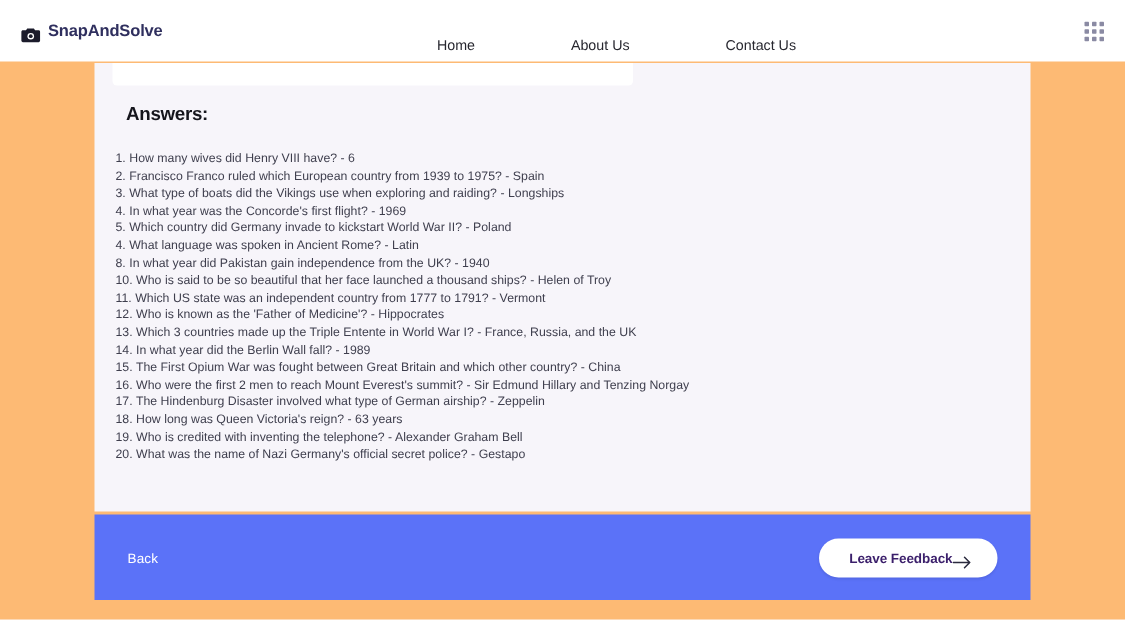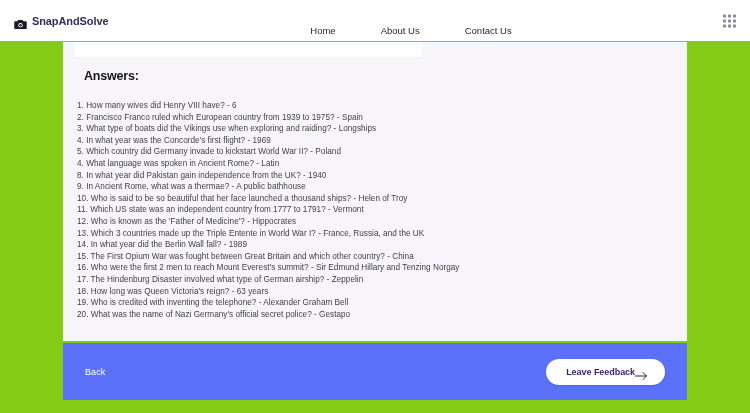--- a/index.html
+++ b/index.html
@@ -51,21 +51,21 @@
     bottom: 0;
     display: flex;
     align-items: center;
     justify-content: center;
     gap: 52px;
     pointer-events: none;
   }
   .nav-inner {
     display: flex;
     align-items: center;
-    gap: 45px;
+    gap: 64px;
     margin-left: 72px;
     pointer-events: auto;
     margin-top: 20px;
   }
   .nav-item {
     font-size: 9.5px;
     color: #27272f;
     white-space: nowrap;
     cursor: pointer;
   }
@@ -88,21 +88,21 @@
     border-radius: 0.5px;
   }
 
   
   .page {
     position: absolute;
     top: 41px;
     left: 0;
     right: 0;
     bottom: 0;
-    background: #84cc16;
+    background: #fdba74;
   }
   .card {
     position: absolute;
     left: 63px;
     top: 1px;
     width: 624px;
     top: 1px;
     height: 299px;
     background: #f7f5fa;
     box-sizing: border-box;
@@ -229,21 +229,20 @@
     <div class="cut-input"></div>
     <div class="answers-title">Answers:</div>
     <ul class="answers-list">
       <li class="answer-row">1. How many wives did Henry VIII have? - 6</li>
       <li class="answer-row">2. Francisco Franco ruled which European country from 1939 to 1975? - Spain</li>
       <li class="answer-row">3. What type of boats did the Vikings use when exploring and raiding? - Longships</li>
       <li class="answer-row">4. In what year was the Concorde's first flight? - 1969</li>
       <li class="answer-row">5. Which country did Germany invade to kickstart World War II? - Poland</li>
       <li class="answer-row">4. What language was spoken in Ancient Rome? - Latin</li>
       <li class="answer-row">8. In what year did Pakistan gain independence from the UK? - 1940</li>
-      <li class="answer-row">9. In Ancient Rome, what was a thermae? - A public bathhouse</li>
       <li class="answer-row">10. Who is said to be so beautiful that her face launched a thousand ships? - Helen of Troy</li>
       <li class="answer-row">11. Which US state was an independent country from 1777 to 1791? - Vermont</li>
       <li class="answer-row">12. Who is known as the 'Father of Medicine'? - Hippocrates</li>
       <li class="answer-row">13. Which 3 countries made up the Triple Entente in World War I? - France, Russia, and the UK</li>
       <li class="answer-row">14. In what year did the Berlin Wall fall? - 1989</li>
       <li class="answer-row">15. The First Opium War was fought between Great Britain and which other country? - China</li>
       <li class="answer-row">16. Who were the first 2 men to reach Mount Everest's summit? - Sir Edmund Hillary and Tenzing Norgay</li>
       <li class="answer-row">17. The Hindenburg Disaster involved what type of German airship? - Zeppelin</li>
       <li class="answer-row">18. How long was Queen Victoria's reign? - 63 years</li>
       <li class="answer-row">19. Who is credited with inventing the telephone? - Alexander Graham Bell</li>

